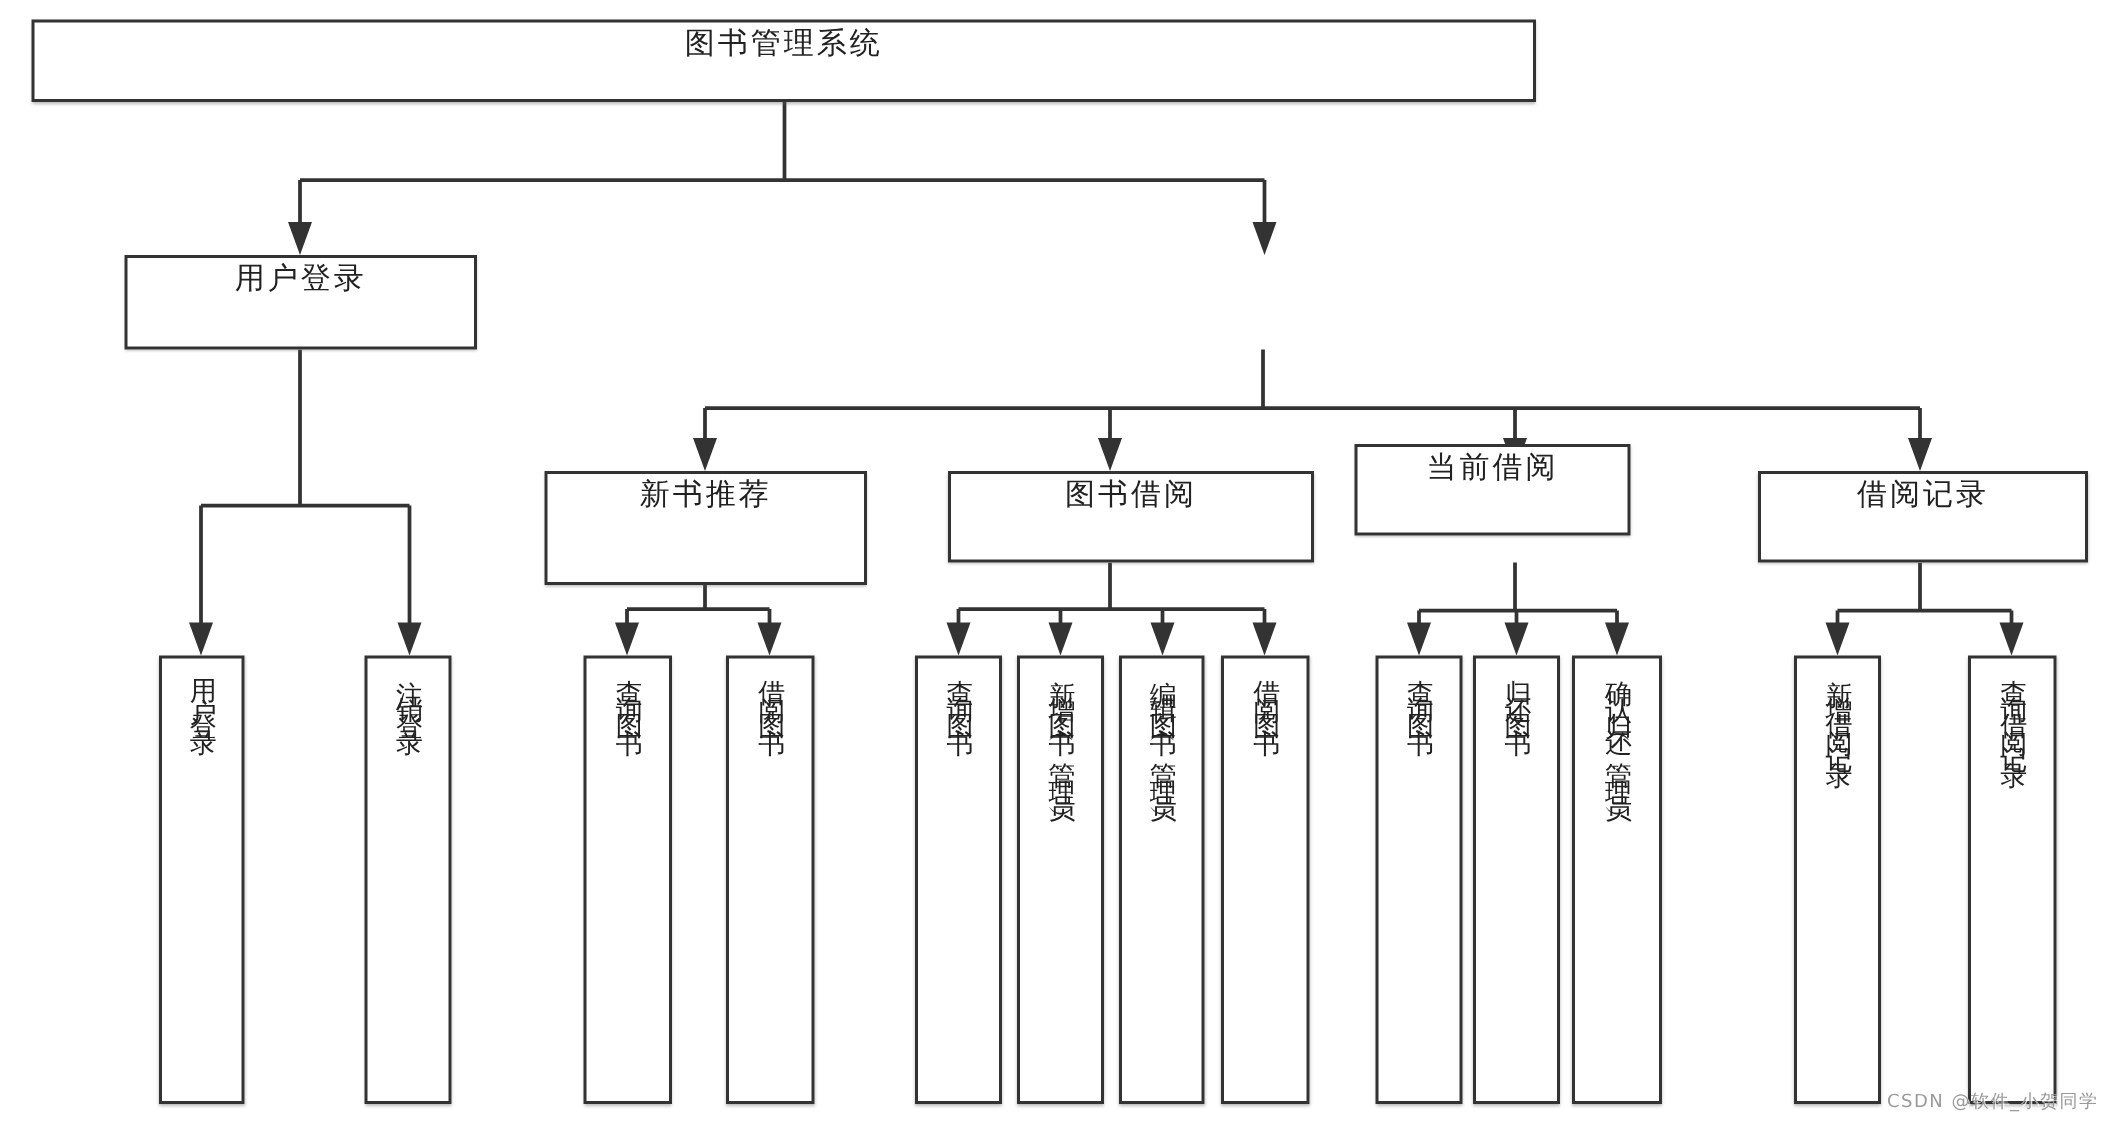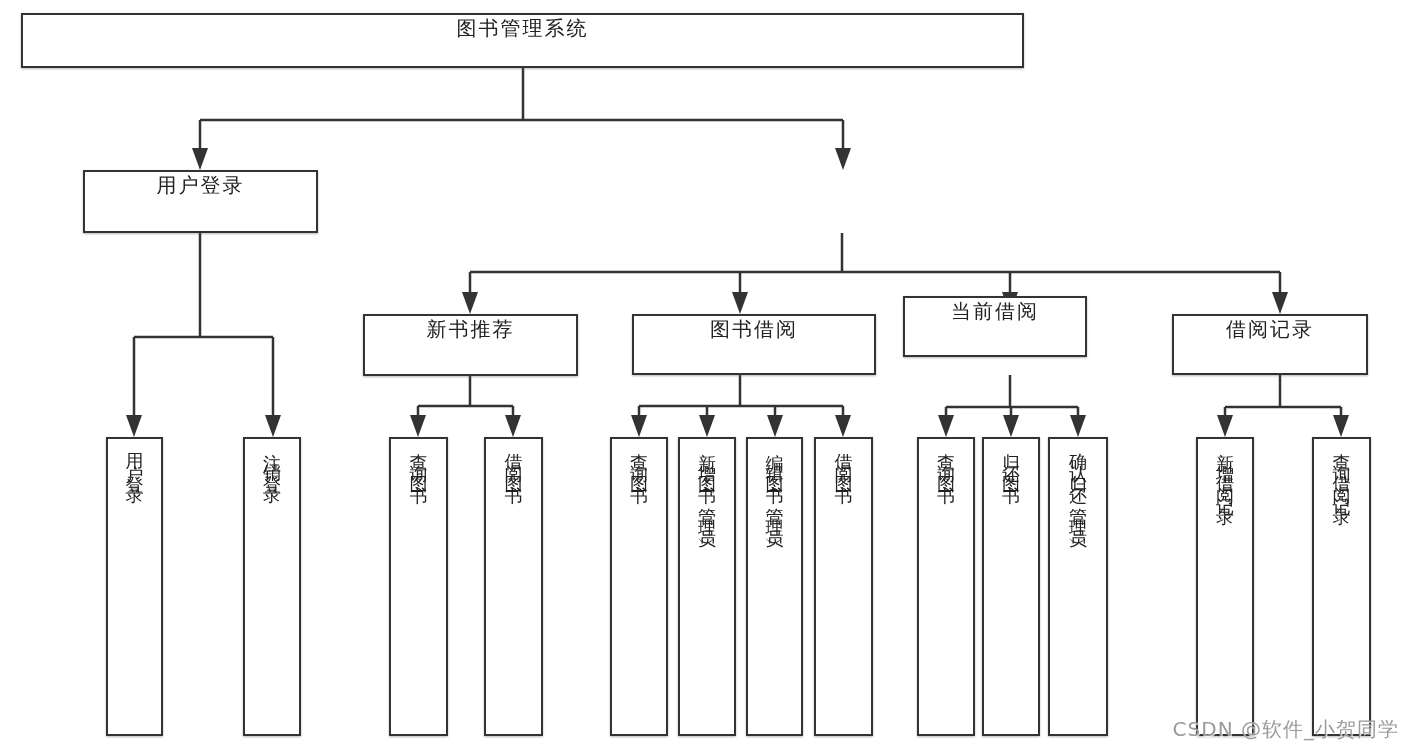--- a/index.html
+++ b/index.html
@@ -20,21 +20,21 @@
   .node.h span {
     font-size:20px; letter-spacing:2px; white-space:nowrap;
     text-align:center;
   }
   .node.v span {
     writing-mode:vertical-rl; text-orientation:mixed;
     font-size:18px; letter-spacing:11px; line-height:1;
   }
   .watermark {
     position:absolute; right:6px; bottom:4px;
-    font-size:20px; color:var(--wm,#9a9a9a);
+    font-size:12px; color:var(--wm,#9a9a9a);
     letter-spacing:1px; white-space:nowrap;
     text-shadow:1px 1px 0 rgba(255,255,255,.8);
   }
 </style>
 </head>
 <body>
 
 <div class="stage">
 
   <svg class="wires" viewBox="0 0 1405 747">
@@ -69,30 +69,30 @@
   </svg>
 
   <div class="node h" style="left:21px;top:13px;width:1003px;height:55px">
     <span>图书管理系统</span>
   </div>
 
   <div class="node h" style="left:83px;top:170px;width:235px;height:63px">
     <span>用户登录</span>
   </div>
 
-  <div class="node h" style="left:363px;top:314px;width:215px;height:62px">
+  <div class="node h" style="left:363px;top:314px;width:215px;height:76px">
     <span>新书推荐</span>
   </div>
   <div class="node h" style="left:632px;top:314px;width:244px;height:61px">
     <span>图书借阅</span>
   </div>
   <div class="node h" style="left:903px;top:296px;width:184px;height:61px">
     <span>当前借阅</span>
   </div>
-  <div class="node h" style="left:1172px;top:314px;width:196px;height:61px">
+  <div class="node h" style="left:1172px;top:314px;width:220px;height:61px">
     <span>借阅记录</span>
   </div>
 
   <div class="node v" style="left:106px;top:437px;width:57px;height:299px">
     <span>用户登录</span>
   </div>
   <div class="node v" style="left:243px;top:437px;width:58px;height:299px">
     <span>注销登录</span>
   </div>
 

